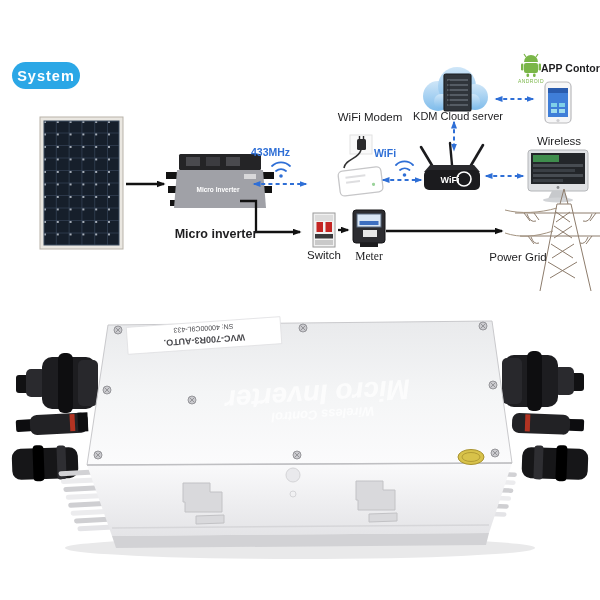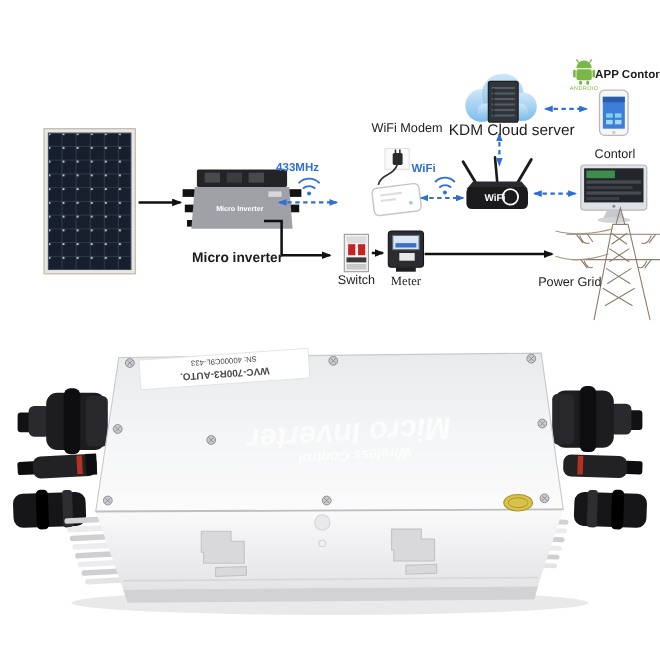--- a/index.html
+++ b/index.html
@@ -297,36 +297,37 @@
             <circle cx="297" cy="455" r="4"></circle>
             <circle cx="495" cy="453" r="4"></circle>
         </g>
         <path d="M115.5 327.5l5 5M120.5 327.5l-5 5M300.5 325.5l5 5M305.5 325.5l-5 5M480.5 323.5l5 5M485.5 323.5l-5 5
                  M104.5 387.5l5 5M109.5 387.5l-5 5M490.5 382.5l5 5M495.5 382.5l-5 5M189.5 397.5l5 5M194.5 397.5l-5 5
                  M95.5 452.5l5 5M100.5 452.5l-5 5M294.5 452.5l5 5M299.5 452.5l-5 5M492.5 450.5l5 5M497.5 450.5l-5 5"></path>
       </g>
     </g>
   </svg>
 
+  <div class="badge">System</div>
 
 
   <div class="lbl" style="left:160px;top:227px;width:112px;font-size:12.5px;font-weight:600;">Micro inverter</div>
 
   <div class="lbl-blue" style="left:251px;top:146px;width:60px;">433MHz</div>
 
   <div class="lbl" style="left:330px;top:111px;width:80px;">WiFi Modem</div>
 
   <div class="lbl-blue" style="left:374px;top:147px;width:60px;">WiFi</div>
 
-  <div class="lbl" style="left:408px;top:110px;width:100px;font-size:14px;">KDM Cloud server</div>
+  <div class="lbl" style="left:408px;top:110px;width:100px;font-size:11px;">KDM Cloud server</div>
 
   <div class="lbl bold" style="left:541px;top:62px;font-size:10.5px;">APP Contorl</div>
 
   <div class="tiny-green" style="left:517px;top:78px;width:28px;">ANDROID</div>
 
-  <div class="lbl" style="left:525px;top:135px;width:68px;">Contorl</div>
+  <div class="lbl" style="left:525px;top:135px;width:68px;">Wireless</div>
 
   <div class="lbl" style="left:299px;top:249px;width:50px;">Switch</div>
 
   <div class="lbl" style="left:344px;top:250px;width:50px;font-family:Liberation Serif, serif;">Meter</div>
 
   <div class="lbl" style="left:488px;top:251px;width:60px;">Power Grid</div>
 </div>
 
 </body></html>

